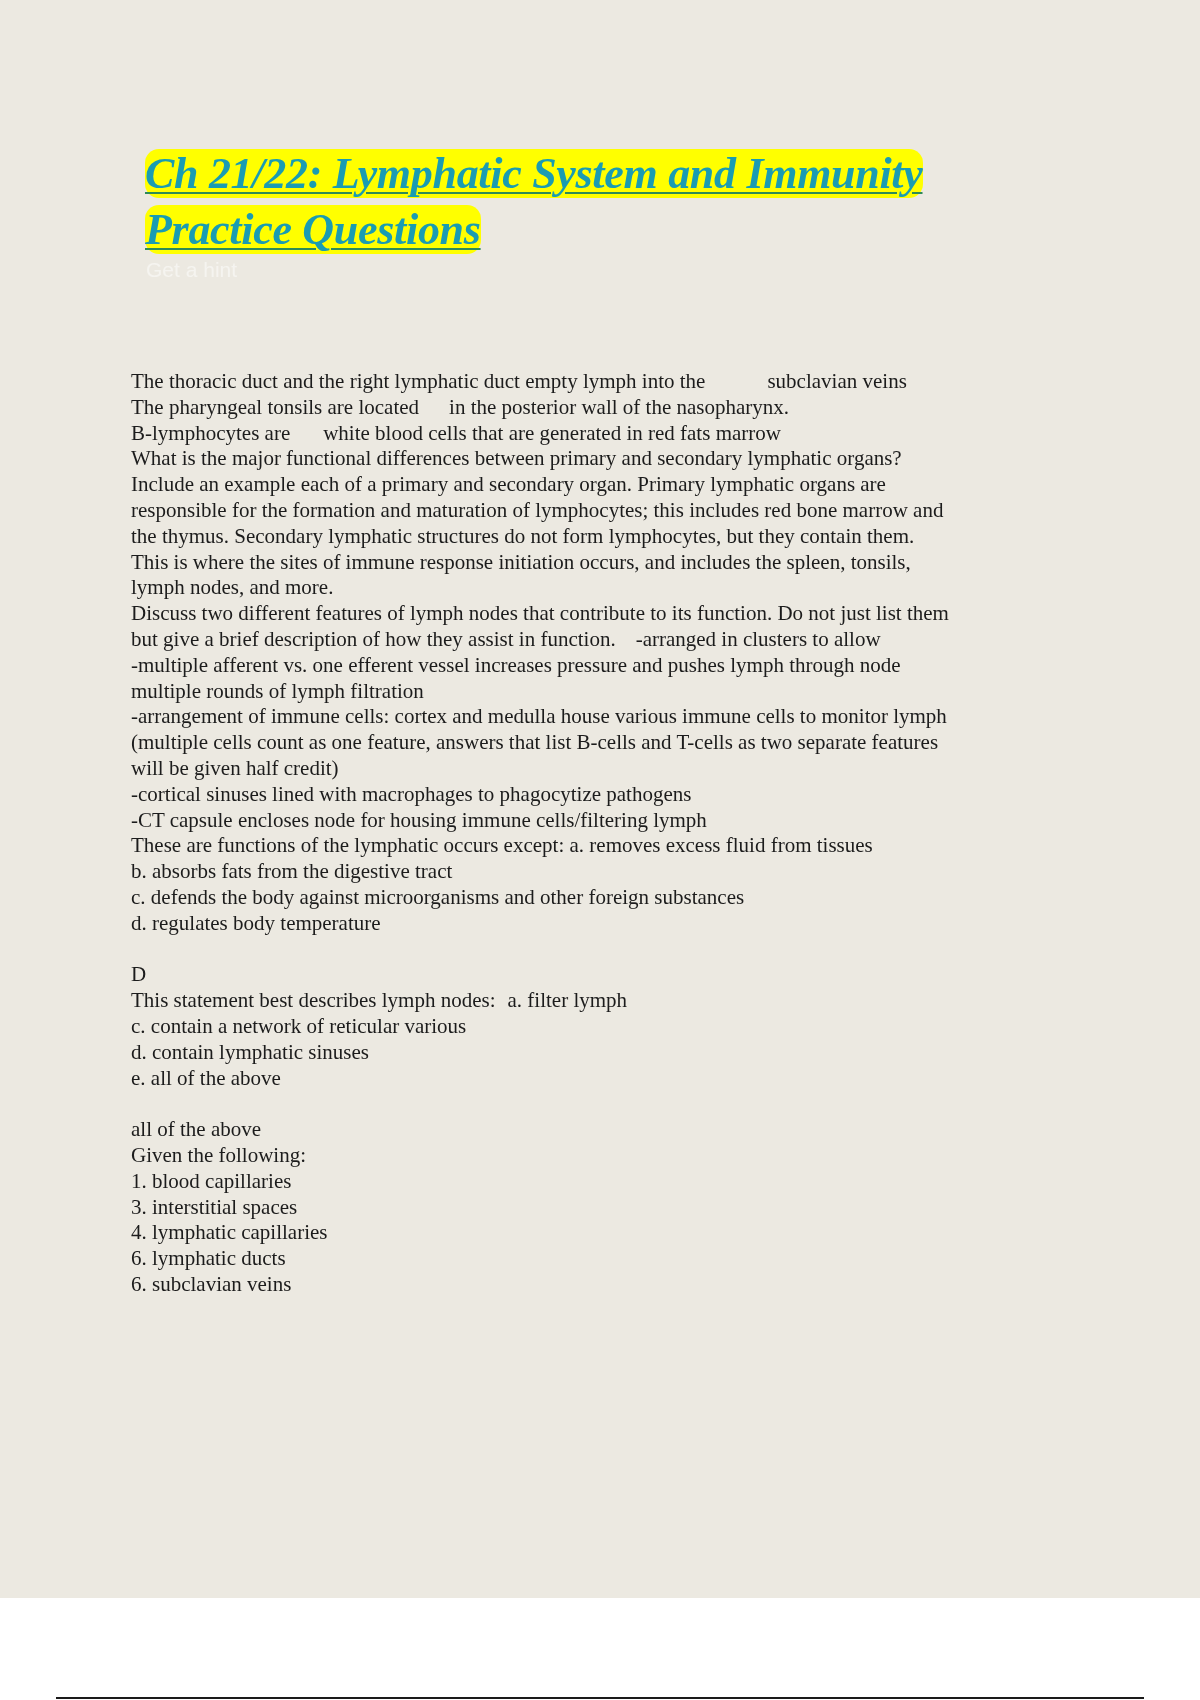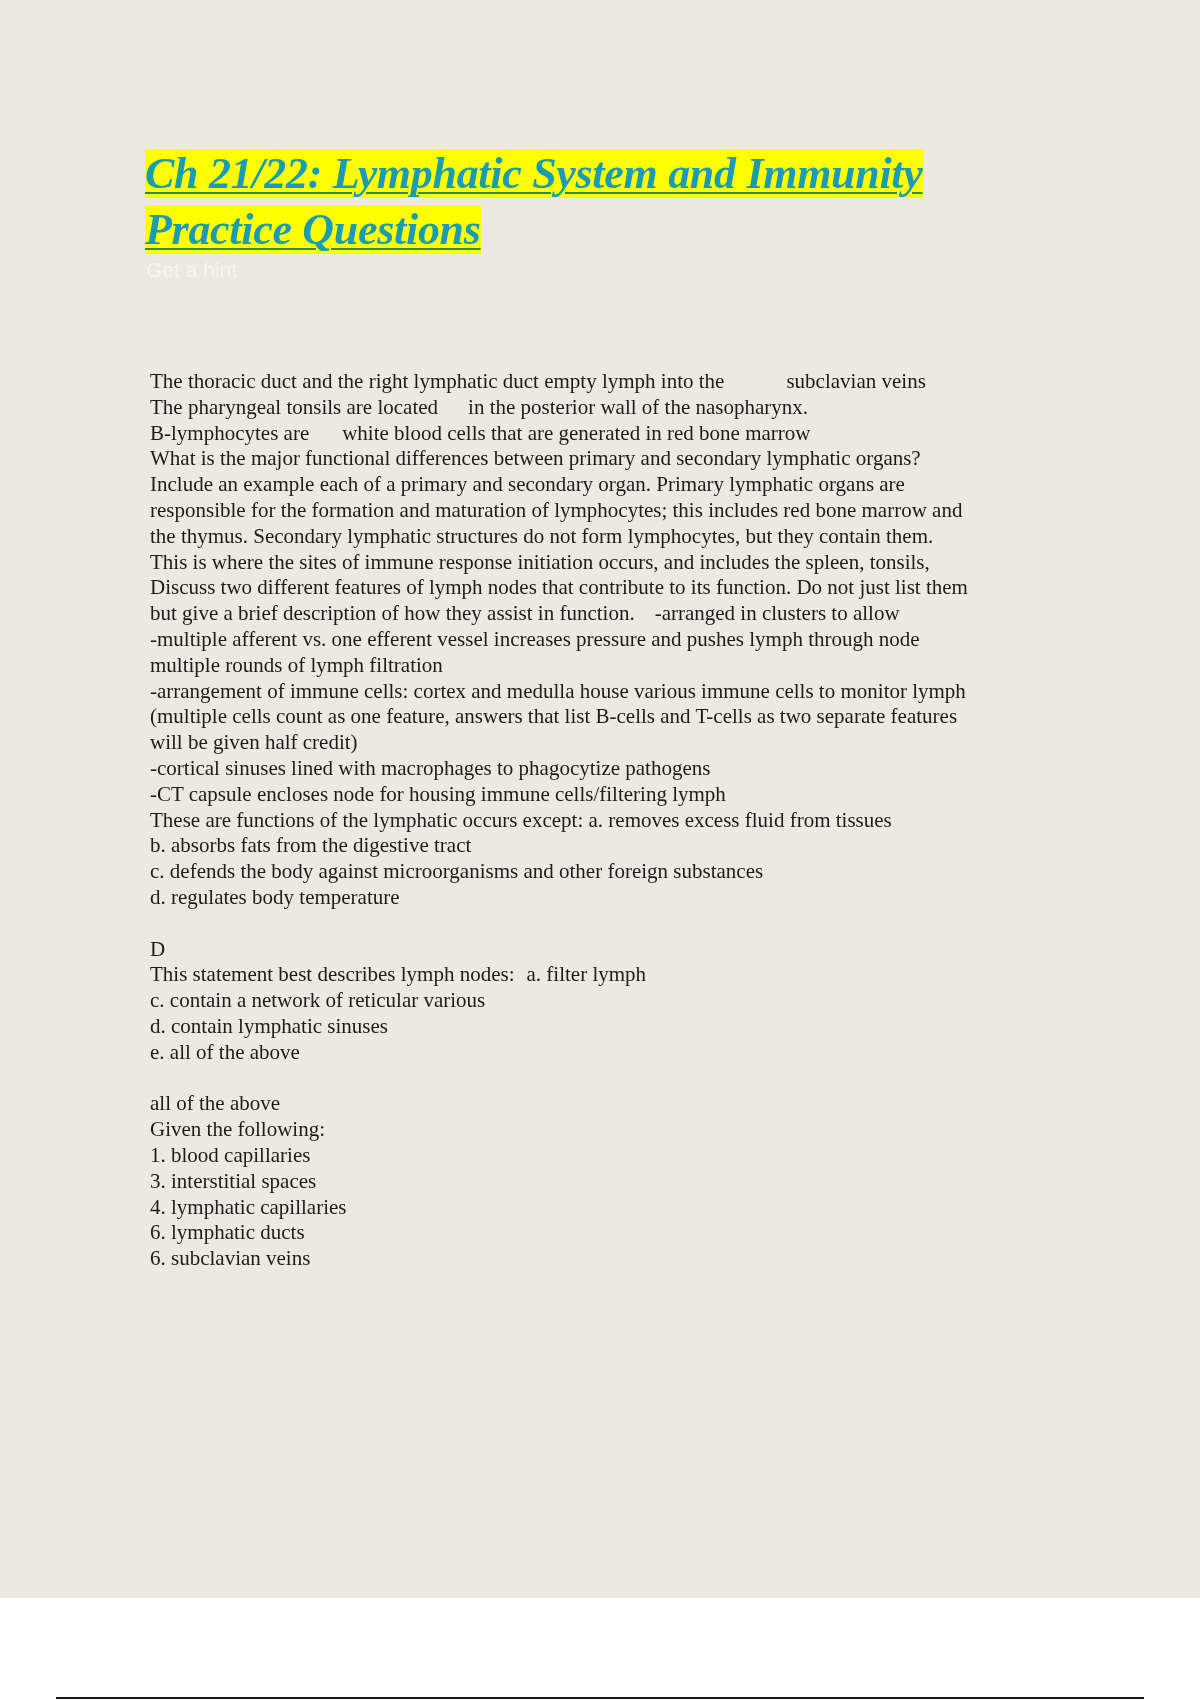--- a/index.html
+++ b/index.html
@@ -35,38 +35,39 @@
       font-weight: bold;
       font-size: 44px;
       line-height: 56px;
       color: #1A9CB2;
       background: #FFFF00;
       text-decoration: underline;
       text-decoration-color: #2E8B57;
       text-decoration-thickness: 2px;
       text-underline-offset: 4px;
       letter-spacing: -0.3px;
+      border-radius: 14px;
     }
     .title-row {
       display: block;
       height: 56px;
       white-space: nowrap;
     }
     .hint {
       position: absolute;
       left: 146px;
       top: 258px;
       font-family: "Liberation Sans", "DejaVu Sans", sans-serif;
       font-size: 21px;
       color: #f7f6f2;
       opacity: 0.9;
     }
     .content {
       position: absolute;
-      left: 150px;
+      left: 131px;
       top: 369px;
       width: 950px;
       font-family: "Liberation Serif", "DejaVu Serif", serif;
       font-size: 21px;
       line-height: 25.8px;
       color: #1c1c1c;
     }
     .line {
       display: block;
       white-space: pre;
@@ -100,27 +101,28 @@
     <div class="title-row">
       <span class="title-line">Practice Questions</span>
     </div>
   </div>
 
   <div class="hint">Get a hint</div>
 
   <div class="content">
     <span class="line"><span>The thoracic duct and the right lymphatic duct empty lymph into the</span><span class="gap" style="width:62px"></span><span>subclavian veins</span></span>
     <span class="line"><span>The pharyngeal tonsils are located</span><span class="gap" style="width:30px"></span><span>in the posterior wall of the nasopharynx.</span></span>
-    <span class="line"><span>B-lymphocytes are</span><span class="gap" style="width:33px"></span><span>white blood cells that are generated in red bone marrow</span></span>
+    <span class="line"><span>B-lymphocytes are</span><span class="gap" style="width:33px"></span><span>white blood cells that are generated in red fats marrow</span></span>
 
     <span class="line">What is the major functional differences between primary and secondary lymphatic organs?</span>
     <span class="line">Include an example each of a primary and secondary organ. Primary lymphatic organs are</span>
     <span class="line">responsible for the formation and maturation of lymphocytes; this includes red bone marrow and</span>
     <span class="line">the thymus. Secondary lymphatic structures do not form lymphocytes, but they contain them.</span>
     <span class="line">This is where the sites of immune response initiation occurs, and includes the spleen, tonsils,</span>
+    <span class="line">lymph nodes, and more.</span>
     <span class="line">Discuss two different features of lymph nodes that contribute to its function. Do not just list them</span>
     <span class="line"><span>but give a brief description of how they assist in function.</span><span class="gap" style="width:20px"></span><span>-arranged in clusters to allow</span></span>
     <span class="line">-multiple afferent vs. one efferent vessel increases pressure and pushes lymph through node</span>
     <span class="line">multiple rounds of lymph filtration</span>
     <span class="line">-arrangement of immune cells: cortex and medulla house various immune cells to monitor lymph</span>
     <span class="line">(multiple cells count as one feature, answers that list B-cells and T-cells as two separate features</span>
     <span class="line">will be given half credit)</span>
     <span class="line">-cortical sinuses lined with macrophages to phagocytize pathogens</span>
     <span class="line">-CT capsule encloses node for housing immune cells/filtering lymph</span>
     <span class="line">These are functions of the lymphatic occurs except: a. removes excess fluid from tissues</span>

